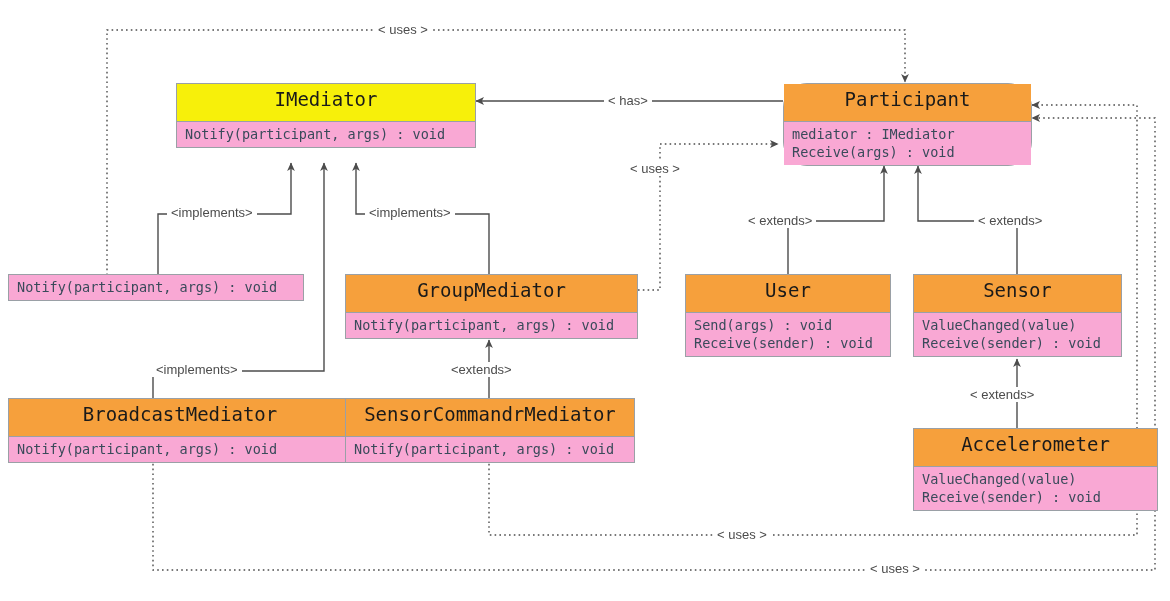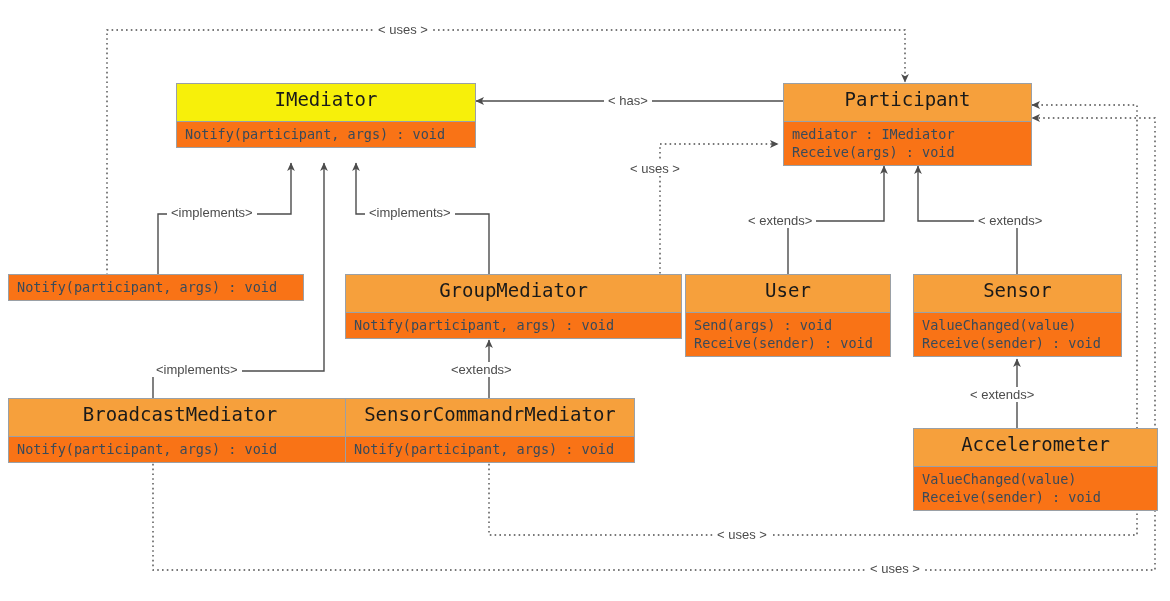--- a/index.html
+++ b/index.html
@@ -40,21 +40,21 @@
     padding: 4px 6px 11px 6px;
     border-bottom: 1px solid #9aa0a6;
     letter-spacing: 0px;
     white-space: nowrap;
     overflow: hidden;
   }
   .uml-title.orange { background: #f6a03c; }
   .uml-title.yellow { background: #f7f00a; }
   .uml-body {
     box-sizing: border-box;
-    background: #f97316;
+    background: #f9a8d4;
     padding: 3px 8px 4px 8px;
   }
   .uml-member {
     font-family: "DejaVu Sans Mono", "Liberation Mono", monospace;
     font-size: 13.5px;
     color: #394a5a;
     line-height: 18px;
     white-space: nowrap;
   }
   .edge-label {
@@ -111,35 +111,35 @@
     </g>
   </svg>
 
   <div class="uml-class" style="left:176px; top:83px; width:300px;">
     <div class="uml-title yellow">IMediator</div>
     <div class="uml-body">
       <div class="uml-member">Notify(participant, args) : void</div>
     </div>
   </div>
 
-  <div class="uml-class" style="left:783px; top:83px; width:249px;">
+  <div class="uml-class" style="left:783px; top:83px; width:249px;border-radius:24px;">
     <div class="uml-title orange">Participant</div>
     <div class="uml-body">
       <div class="uml-member">mediator : IMediator</div>
       <div class="uml-member">Receive(args) : void</div>
     </div>
   </div>
 
   <div class="uml-class" style="left:8px; top:274px; width:296px;">
     <div class="uml-body">
       <div class="uml-member">Notify(participant, args) : void</div>
     </div>
   </div>
 
-  <div class="uml-class" style="left:345px; top:274px; width:337px;">
+  <div class="uml-class" style="left:345px; top:274px; width:293px;">
     <div class="uml-title orange">GroupMediator</div>
     <div class="uml-body">
       <div class="uml-member">Notify(participant, args) : void</div>
     </div>
   </div>
 
   <div class="uml-class" style="left:685px; top:274px; width:206px;">
     <div class="uml-title orange">User</div>
     <div class="uml-body">
       <div class="uml-member">Send(args) : void</div>

